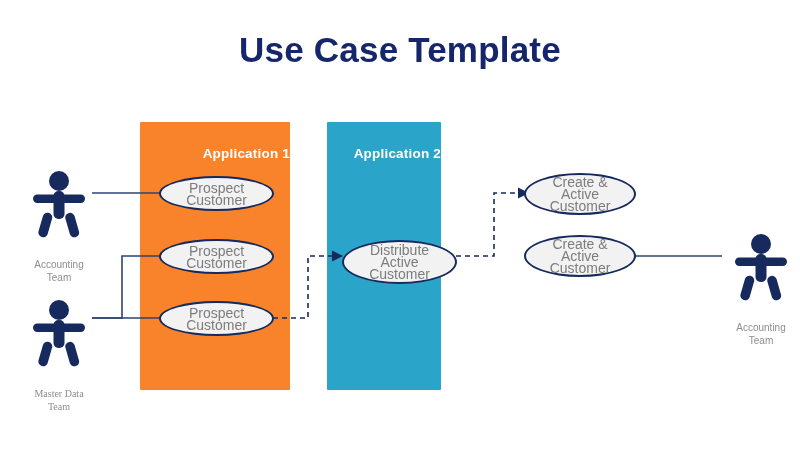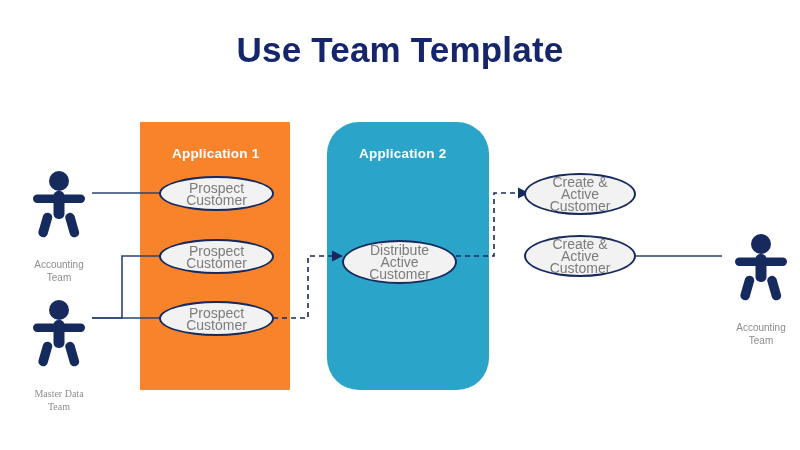--- a/index.html
+++ b/index.html
@@ -24,30 +24,29 @@
   }
 
   
   .lane{
     position:absolute;
     border-radius:1px;
   }
   .lane-title{
     position:absolute;
     left:0;width:100%;
-    text-align:left;
+    text-align:right;
     color:#ffffff;
     font-size:13.5px;
     font-weight:bold;
     top:24px;
     letter-spacing:0.2px;
-    padding-left:32px;
   }
   #lane1{left:140px;top:122px;width:150px;height:268px;background:#F8832A;}
-  #lane2{left:327px;top:122px;width:162px;height:268px;background:#2AA5C9;border-radius:32px;}
+  #lane2{left:327px;top:122px;width:114px;height:268px;background:#2AA5C9;}
   #lane3{left:510px;top:122px;width:160px;height:268px;background:#6A7E96;}
 
   
   .ellipse{
     position:absolute;
     border:2px solid #172a5e;
     border-radius:50%;
     background:#f2f2f2;
     display:flex;
     align-items:center;
@@ -72,21 +71,21 @@
   }
 
   
   #wires{position:absolute;left:0;top:0;width:800px;height:450px;z-index:2;}
 </style>
 </head>
 <body>
 
 <div id="stage">
 
-  <div class="title">Use Team Template</div>
+  <div class="title">Use Case Template</div>
 
   <svg id="wires" viewBox="0 0 800 450">
     <defs>
       <marker id="arrow" viewBox="0 0 10 10" refX="9" refY="5" markerWidth="7" markerHeight="7" orient="auto-start-reverse">
         <path d="M 0 0 L 10 5 L 0 10 z" fill="#172a5e"></path>
       </marker>
     </defs>
 
     <path d="M 92 193 L 166 193" stroke="#2d4470" stroke-width="1.6" fill="none"></path>
 

